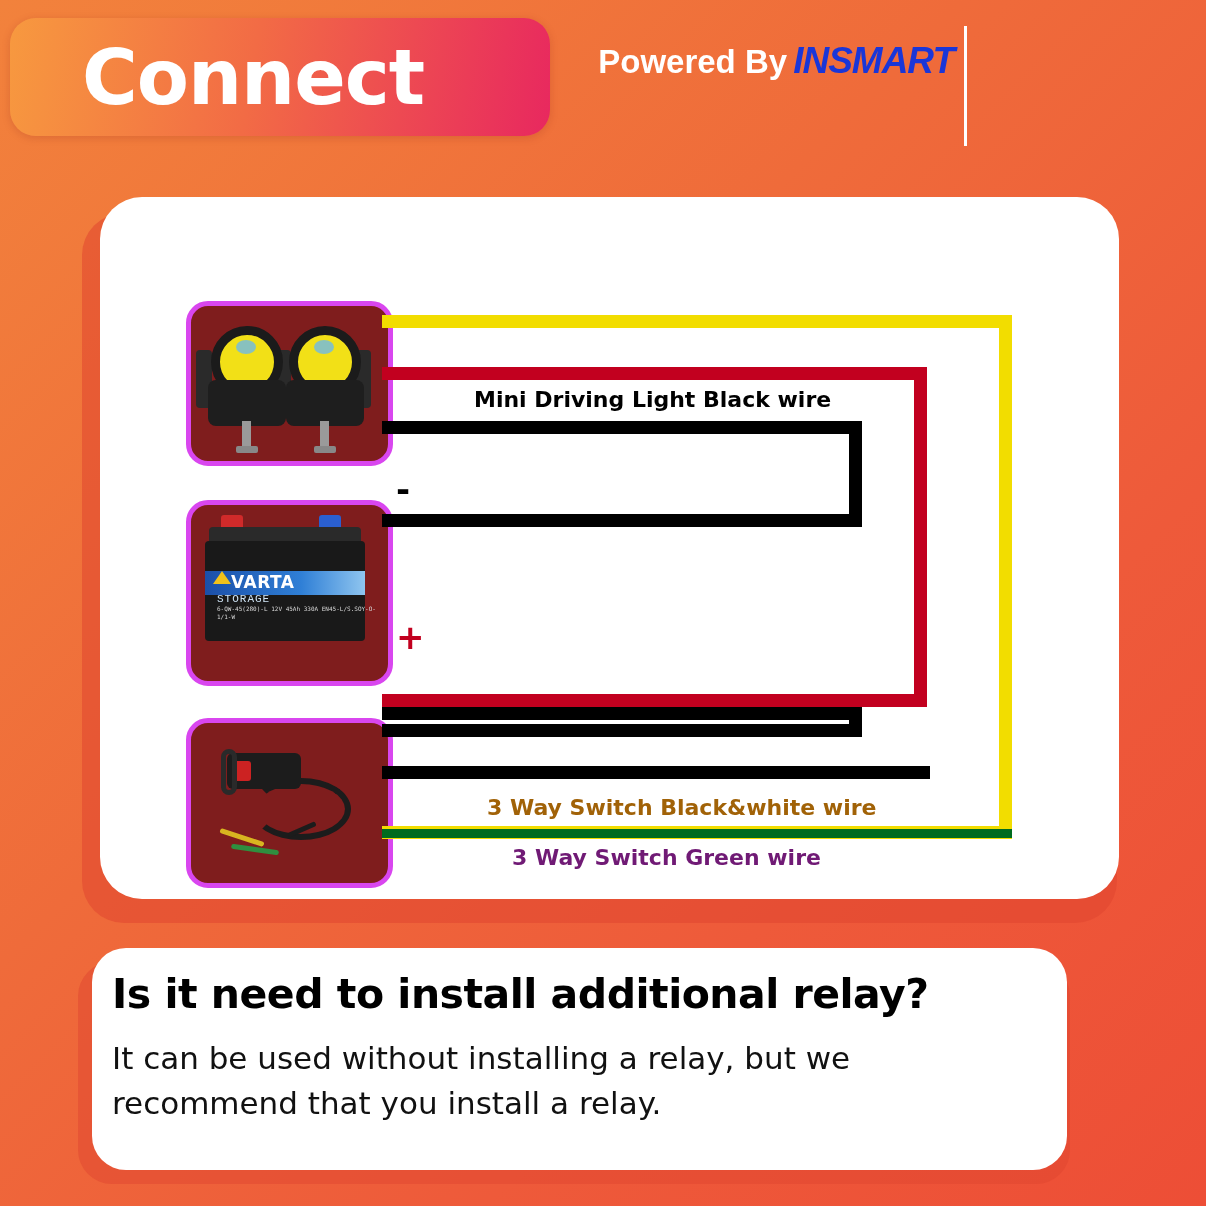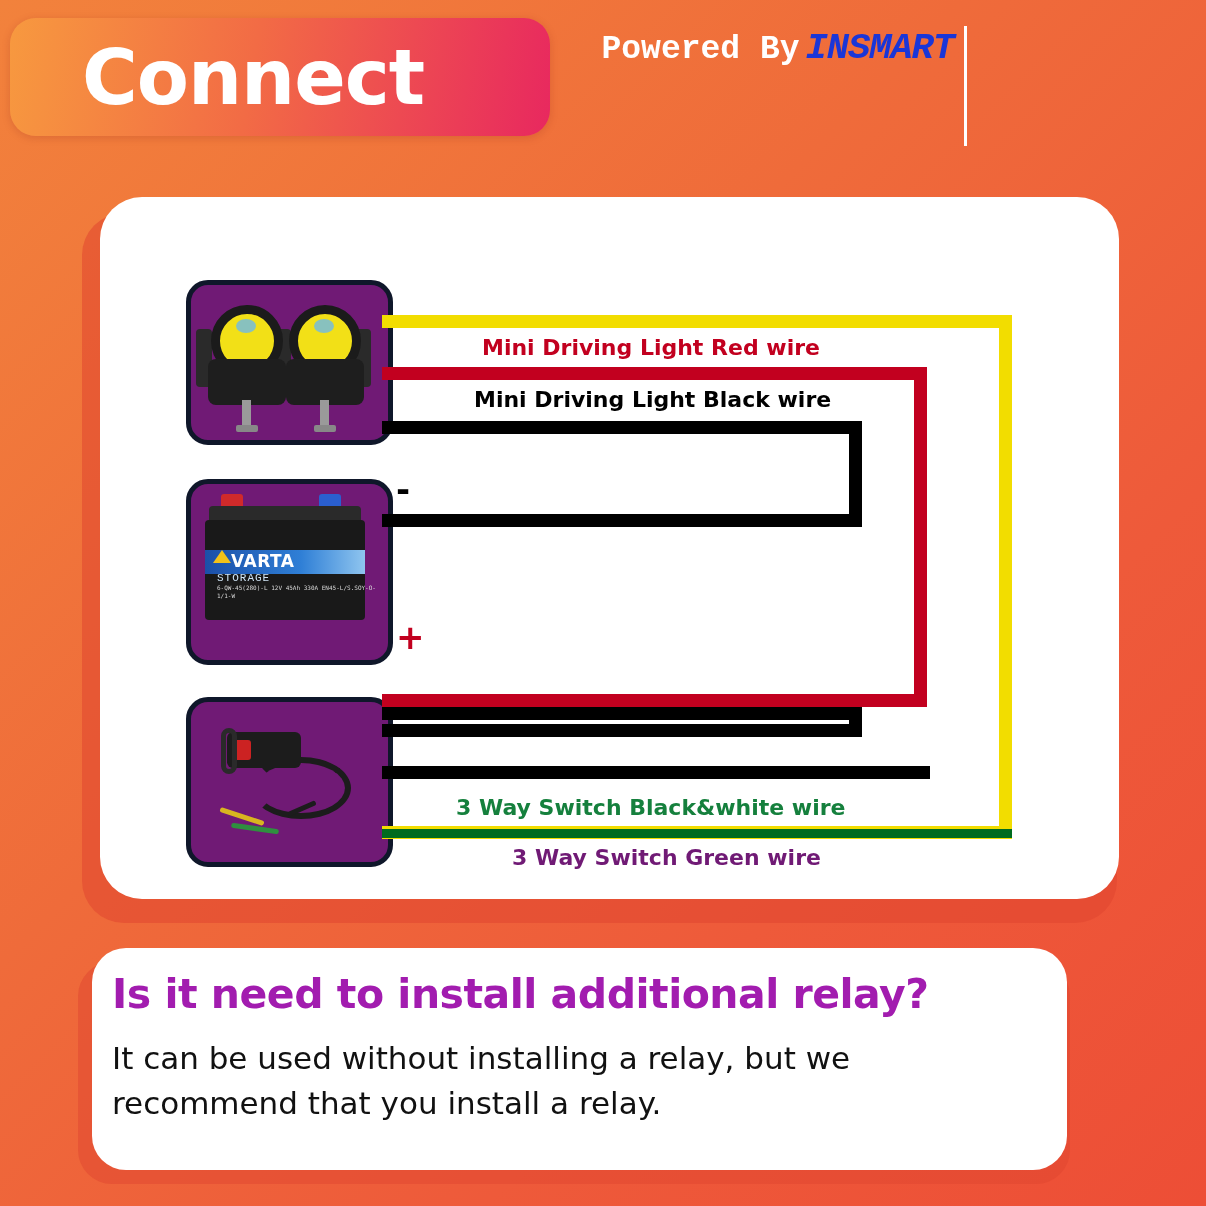--- a/index.html
+++ b/index.html
@@ -52,25 +52,25 @@
   }
   .brand-title {
     font-size: 56px;
     font-weight: bold;
     color: #ffffff;
     line-height: 1.05;
     font-family: "DejaVu Sans", sans-serif;
     letter-spacing: -0.5px;
   }
   .brand-sub {
-    margin-top: 7px;
+    margin-top: 20px;
     font-size: 33px;
     font-weight: bold;
     color: #ffffff;
-    font-family: Liberation Mono, monospace;
+    font-family: Liberation Sans, sans-serif;
     white-space: nowrap;
     text-align: right;
   }
   .brand-sub .insmart {
     color: #1a36d8;
     font-style: italic;
     font-weight: bold;
     font-size: 37px;
     letter-spacing: -1px;
     margin-left: 6px;
@@ -102,24 +102,25 @@
     width: 1019px;
     height: 702px;
     border-radius: 42px;
     background: #ffffff;
     overflow: hidden;
   }
 
   
   .thumb {
     position: absolute;
-    border: 5px solid #0f172a;
+    border: 5px solid #d946ef;
     border-radius: 22px;
-    background: #701a75;
+    background: #7f1d1d;
     overflow: hidden;
+    margin-top: 21px;
   }
   .thumb-lights { left: 86px; top: 83px;  width: 197px; height: 155px; }
   .thumb-batt   { left: 86px; top: 282px; width: 197px; height: 176px; }
   .thumb-switch { left: 86px; top: 500px; width: 197px; height: 160px; }
 
   
   .lamp {
     position: absolute;
     width: 72px; height: 72px;
     border-radius: 50%;
@@ -310,21 +311,21 @@
     height: 222px;
     border-radius: 34px;
     background: #ffffff;
   }
   .footer-q {
     position: absolute;
     left: 20px;
     top: 22px;
     font-size: 41px;
     font-weight: bold;
-    color: #a21caf;
+    color: #000000;
     font-family: "DejaVu Sans", sans-serif;
     letter-spacing: -0.5px;
   }
   .footer-body {
     position: absolute;
     left: 20px;
     top: 88px;
     width: 930px;
     font-size: 31px;
     color: #111111;
@@ -392,36 +393,35 @@
     <div class="sw-lead b1"></div>
   </div>
 
   <div class="wire" style="left:282px; top:118px; width:630px; height:13px; background:#f2dd00;"></div>
   <div class="wire" style="left:899px; top:118px; width:13px; height:524px; background:#f2dd00;"></div>
   <div class="wire" style="left:282px; top:629px; width:630px; height:13px; background:#f2dd00;"></div>
 
   <div class="wire" style="left:282px; top:170px; width:545px; height:13px; background:#c2001f;"></div>
   <div class="wire" style="left:814px; top:170px; width:13px; height:340px; background:#c2001f;"></div>
   <div class="wire" style="left:282px; top:497px; width:545px; height:13px; background:#c2001f;"></div>
-  <div class="wlabel" style="left:382px; top:138px; color:#c2001f;">Mini Driving Light Red wire</div>
 
   <div class="wire" style="left:282px; top:224px; width:480px; height:13px; background:#000000;"></div>
   <div class="wire" style="left:749px; top:224px; width:13px; height:106px; background:#000000;"></div>
   <div class="wire" style="left:282px; top:317px; width:480px; height:13px; background:#000000;"></div>
   <div class="wlabel" style="left:374px; top:190px; color:#000000;">Mini Driving Light Black wire</div>
 
   <div class="sign" style="left:296px; top:275px; color:#000000;">-</div>
   <div class="sign" style="left:296px; top:423px; color:#c2001f;">+</div>
 
   <div class="wire" style="left:282px; top:510px; width:480px; height:13px; background:#000000;"></div>
   <div class="wire" style="left:749px; top:510px; width:13px; height:30px; background:#000000;"></div>
   <div class="wire" style="left:282px; top:527px; width:480px; height:13px; background:#000000;"></div>
 
   <div class="wire" style="left:282px; top:569px; width:548px; height:13px; background:#000000;"></div>
-  <div class="wlabel" style="left:356px; top:598px; color:#15803d;">3 Way Switch Black&amp;white wire</div>
+  <div class="wlabel" style="left:387px; top:598px; color:#a16207;">3 Way Switch Black&amp;white wire</div>
 
   <div class="wire" style="left:282px; top:632px; width:630px; height:9px; background:#006b1f;"></div>
   <div class="wlabel" style="left:412px; top:648px; color:#701a75;">3 Way Switch Green wire</div>
 
 </div>
 
 <div class="footer-shadow"></div>
 <div class="footer-card">
   <div class="footer-q">Is it need to install additional relay?</div>
   <div class="footer-body">It can be used without installing a relay, but we recommend that you install a relay.</div>

